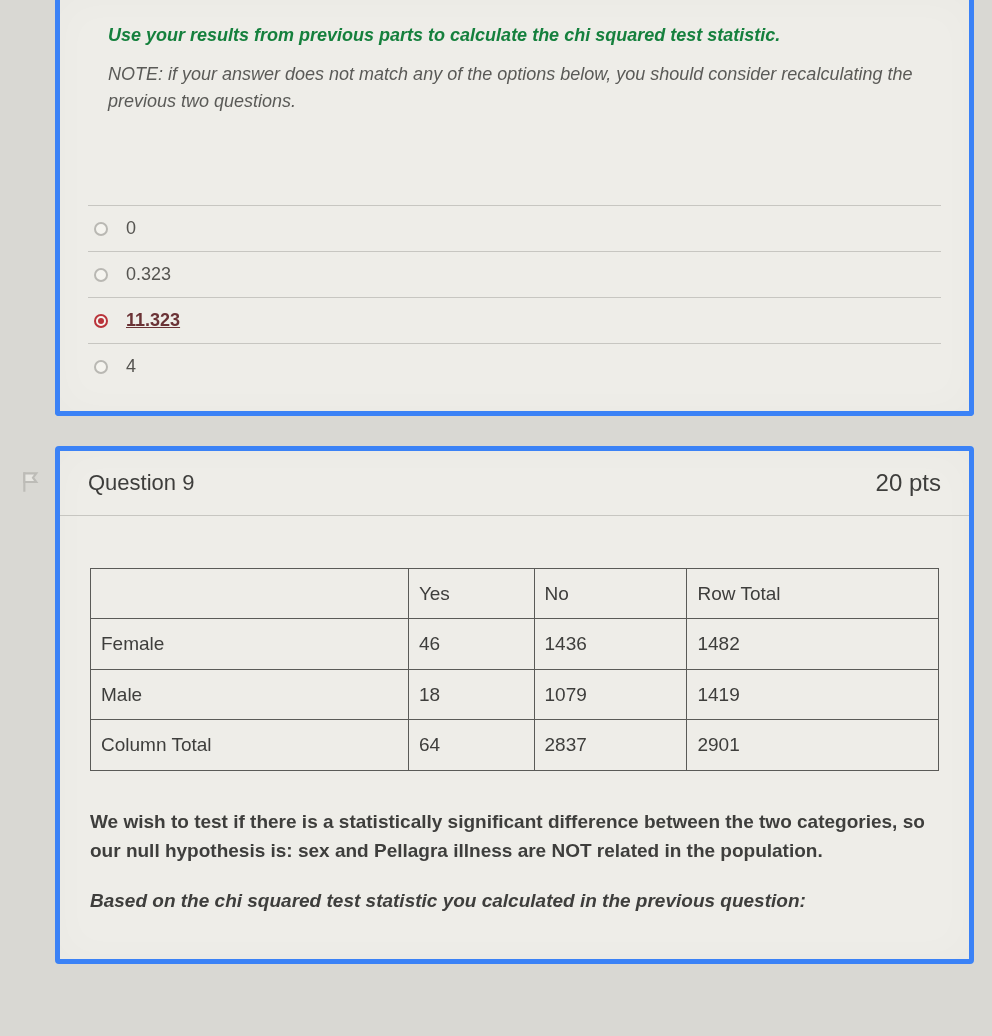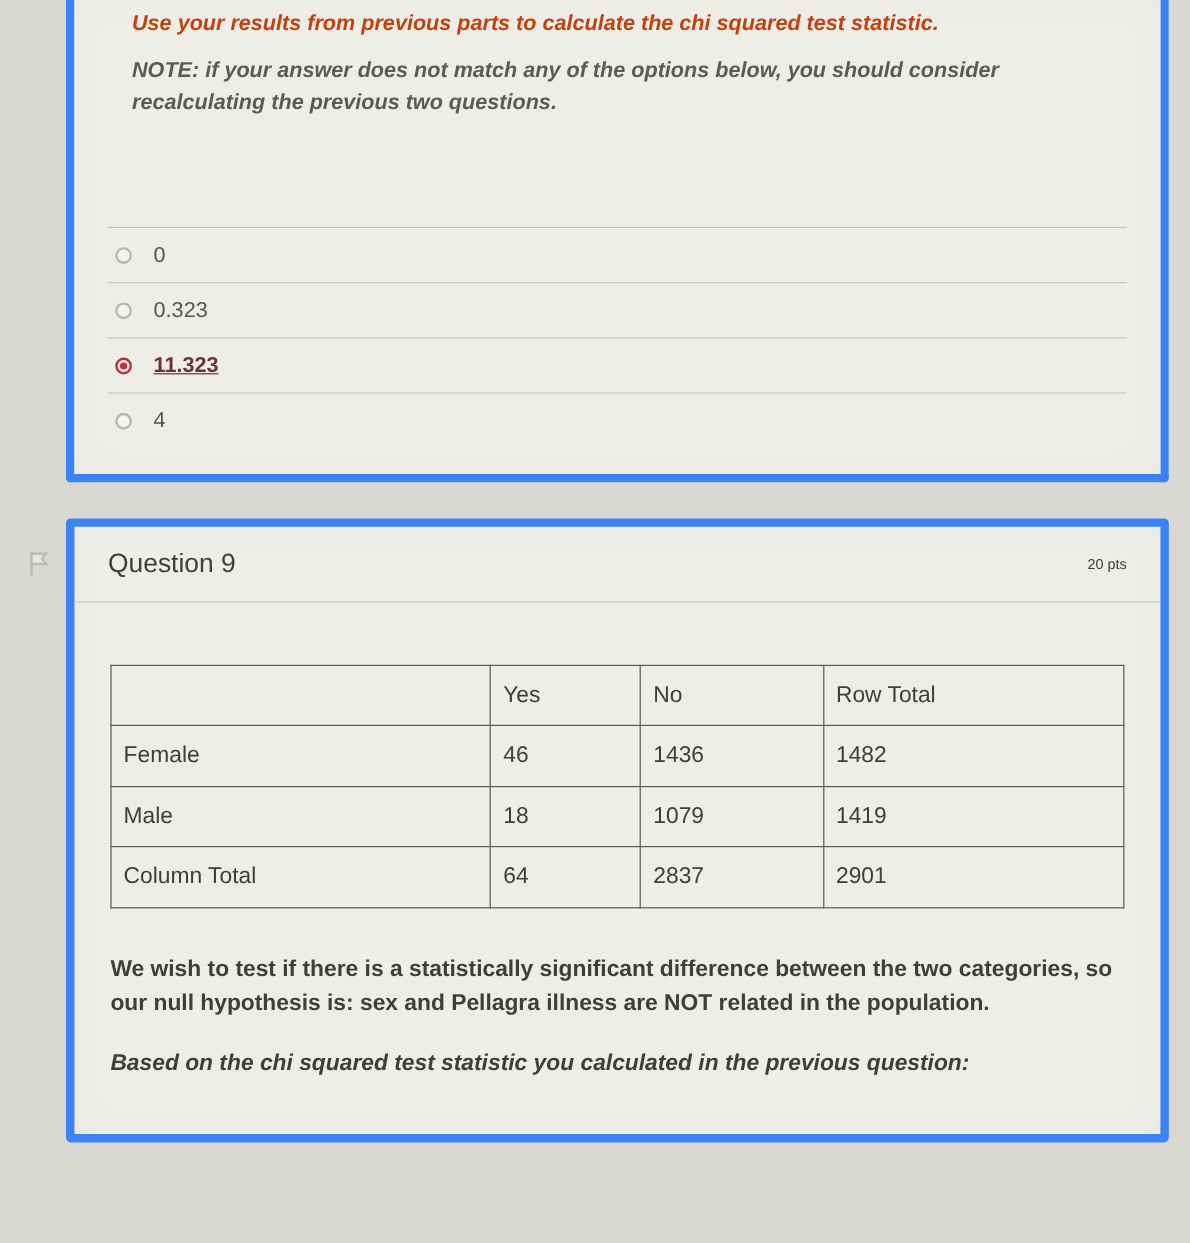--- a/index.html
+++ b/index.html
@@ -10,48 +10,49 @@
     font-family: "Helvetica Neue", Arial, sans-serif;
     background: #d9d8d3;
     color: #333;
   }
   .page {
     width: 992px;
     padding: 0;
   }
   .card {
     background: #eeede8;
-    border: 7px solid #3b82f6;
+    border: 5px solid #3b82f6;
     border-radius: 4px;
     margin: 0 18px 30px 55px;
     position: relative;
     box-shadow: inset 0 0 40px rgba(0,0,0,0.02);
   }
   .card.first {
     border-top: none;
     border-top-left-radius: 0;
     border-top-right-radius: 0;
     margin-top: 0;
   }
   .prompt {
     padding: 6px 48px 90px 48px;
     font-size: 18px;
     line-height: 1.5;
     color: #4a4a48;
   }
   .prompt .line1 {
     font-style: italic;
     font-weight: 600;
-    color: #c2410c;
+    color: #15803d;
+    margin-top: 16px;
   }
   .prompt .note {
     font-style: italic;
     color: #5a5a57;
     margin-top: 12px;
-    font-weight: 700;
+    font-weight: 400;
   }
   .answers {
     padding: 0 28px 22px 28px;
   }
   .answer-row {
     display: flex;
     align-items: center;
     border-top: 1px solid #c7c6c1;
     padding: 12px 6px;
     font-size: 18px;
@@ -84,21 +85,21 @@
   
   .qheader {
     display: flex;
     justify-content: space-between;
     align-items: center;
     border-bottom: 1px solid #c7c6c1;
     padding: 18px 28px;
     font-size: 22px;
     color: #3e3e3c;
   }
-  .qheader .pts { font-size: 12px; color:#3e3e3c; }
+  .qheader .pts { font-size: 24px; color:#3e3e3c; }
   .qbody {
     padding: 44px 30px 24px 30px;
     font-size: 19px;
     line-height: 1.55;
     color: #3e3e3c;
   }
   .qbody p { margin: 0 0 20px 0; }
   .qbody p.strong { font-weight: 600; }
   .qbody p.strong-it { font-weight: 700; font-style: italic; }
 

